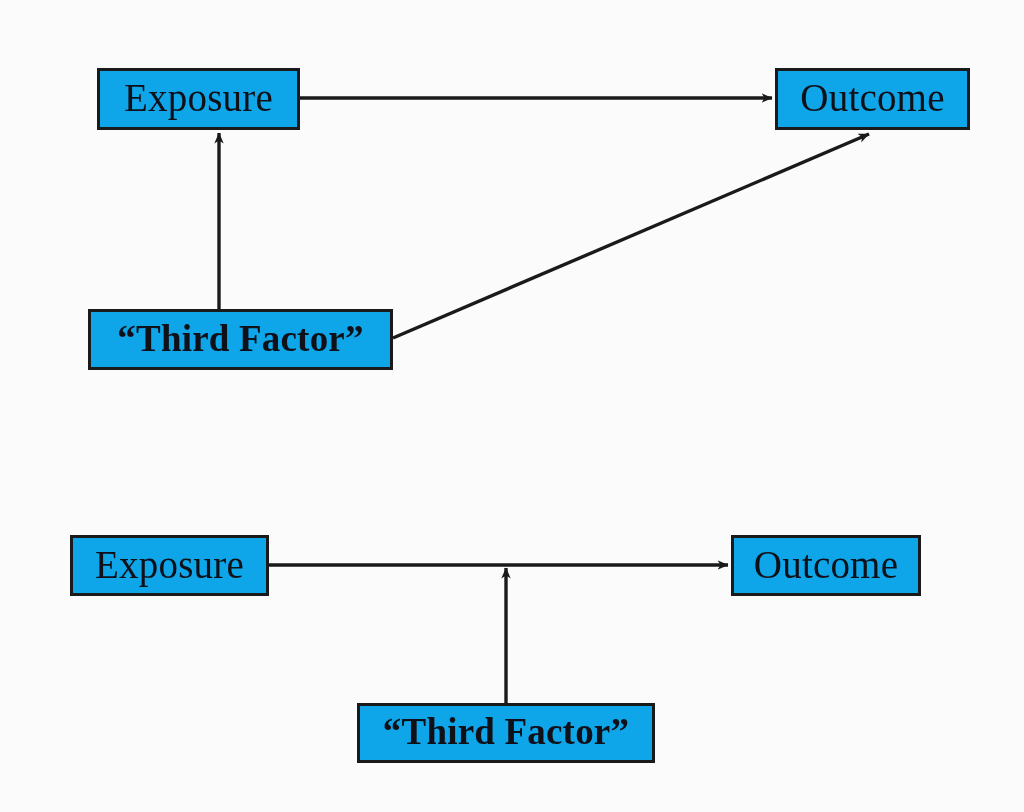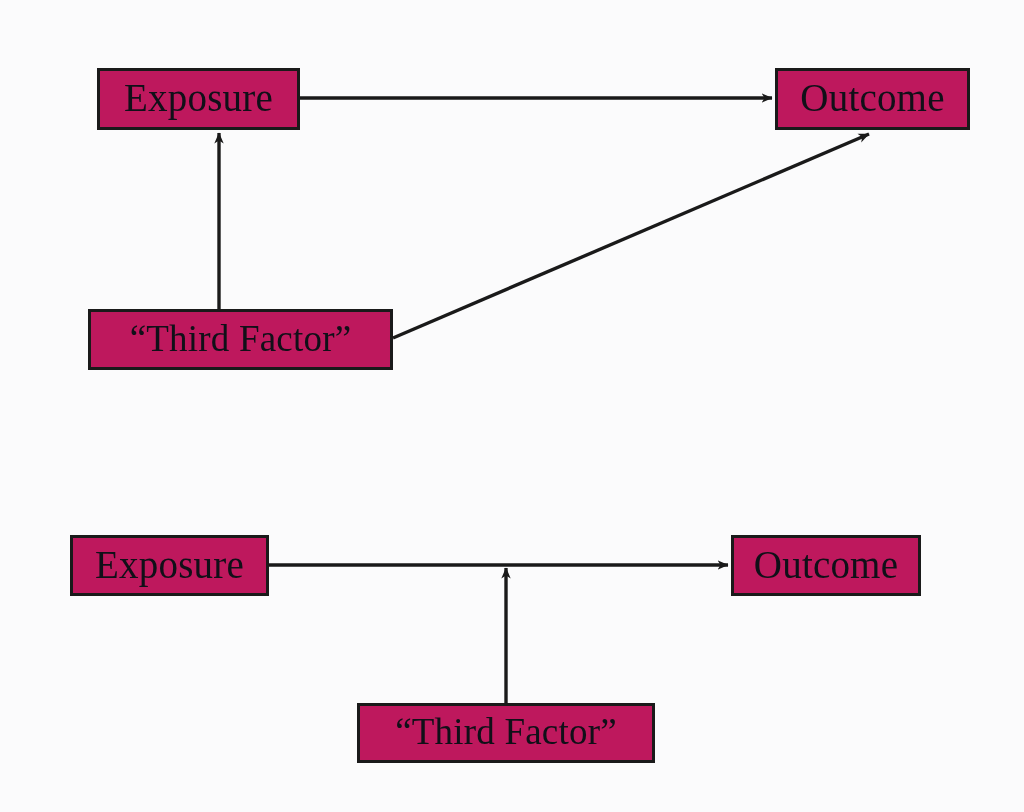--- a/index.html
+++ b/index.html
@@ -33,37 +33,37 @@
     left: 0;
     top: 0;
     width: 100%;
     height: 100%;
     overflow: visible;
   }
 
   .node-box {
     position: absolute;
     box-sizing: border-box;
-    background: #be185d;
+    background: #0ea5e9;
     border: 3px solid #1a1a1a;
     display: flex;
     align-items: center;
     justify-content: center;
     z-index: 3;
   }
   .node-label {
     font-family: "Liberation Serif", "DejaVu Serif", serif;
     color: #101018;
     font-size: 39px;
     line-height: 1;
     letter-spacing: 0.2px;
     white-space: nowrap;
     padding-bottom: 3px;
   }
-  .node-label.quoted { font-size: 37px; }
+  .node-label.quoted { font-size: 37px; font-weight: bold; }
 
   
   #top-exposure     { left: 97px;  top: 68px;  width: 203px; height: 62px; }
   #top-outcome      { left: 775px; top: 68px;  width: 195px; height: 62px; }
   #top-thirdfactor  { left: 88px;  top: 309px; width: 305px; height: 61px; }
 
   
   #bot-exposure     { left: 70px;  top: 95px;  width: 199px; height: 61px; }
   #bot-outcome      { left: 731px; top: 95px;  width: 190px; height: 61px; }
   #bot-thirdfactor  { left: 357px; top: 263px; width: 298px; height: 60px; }

